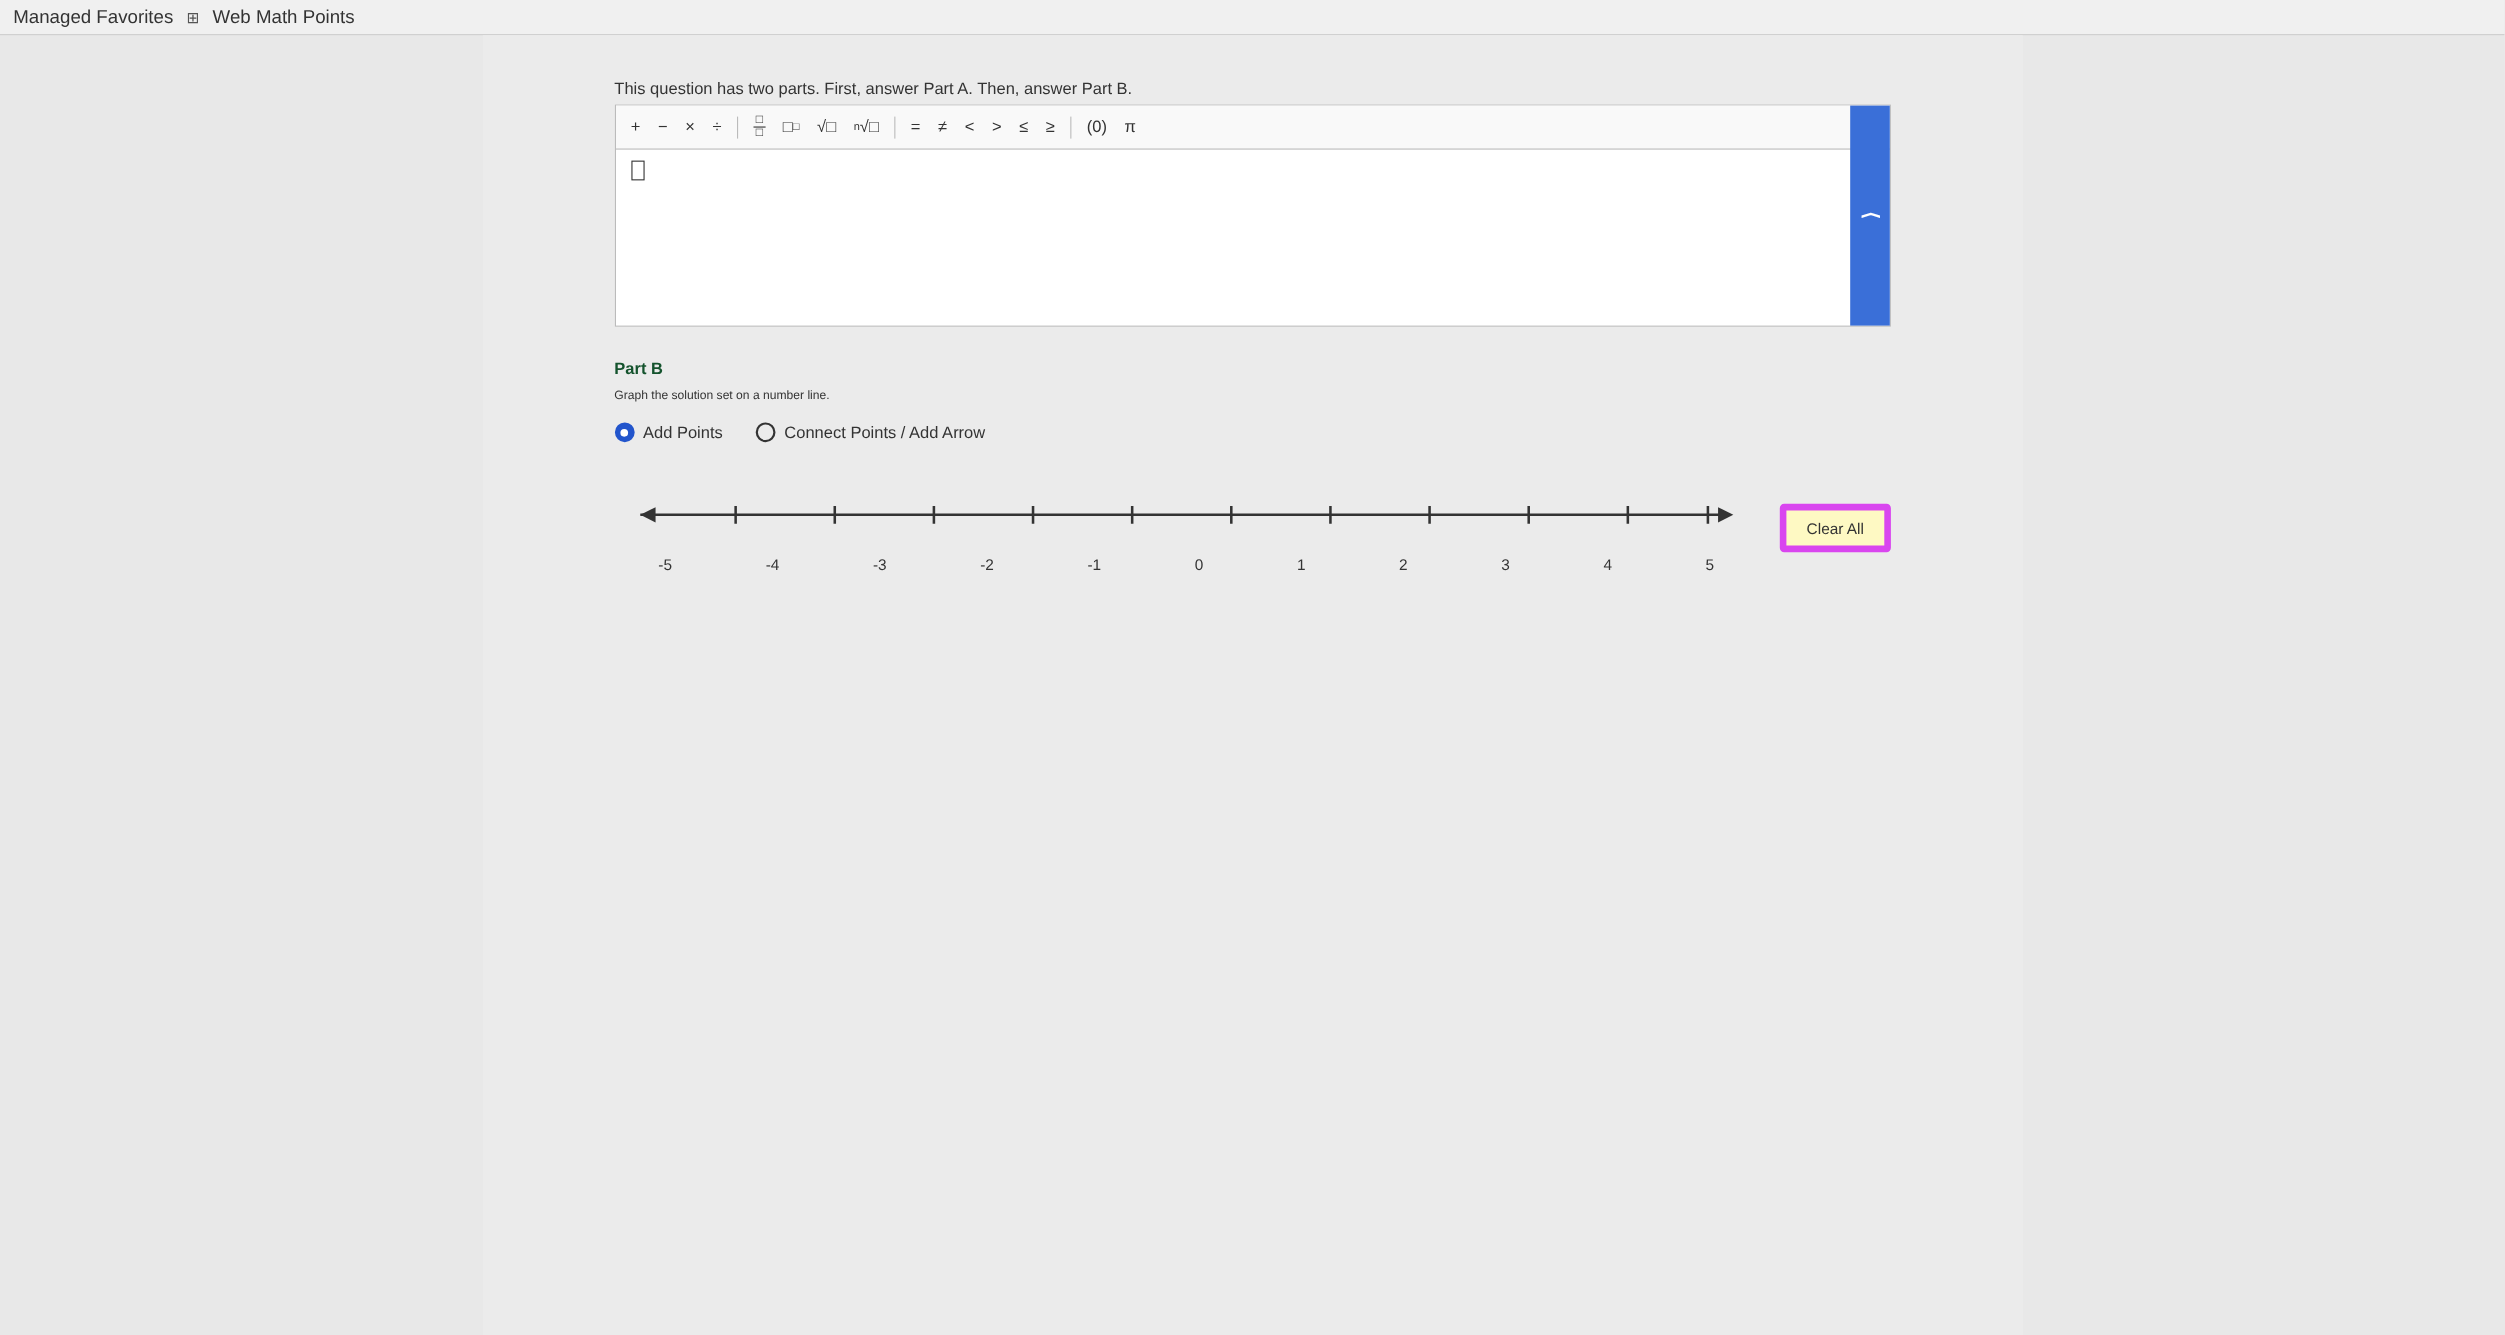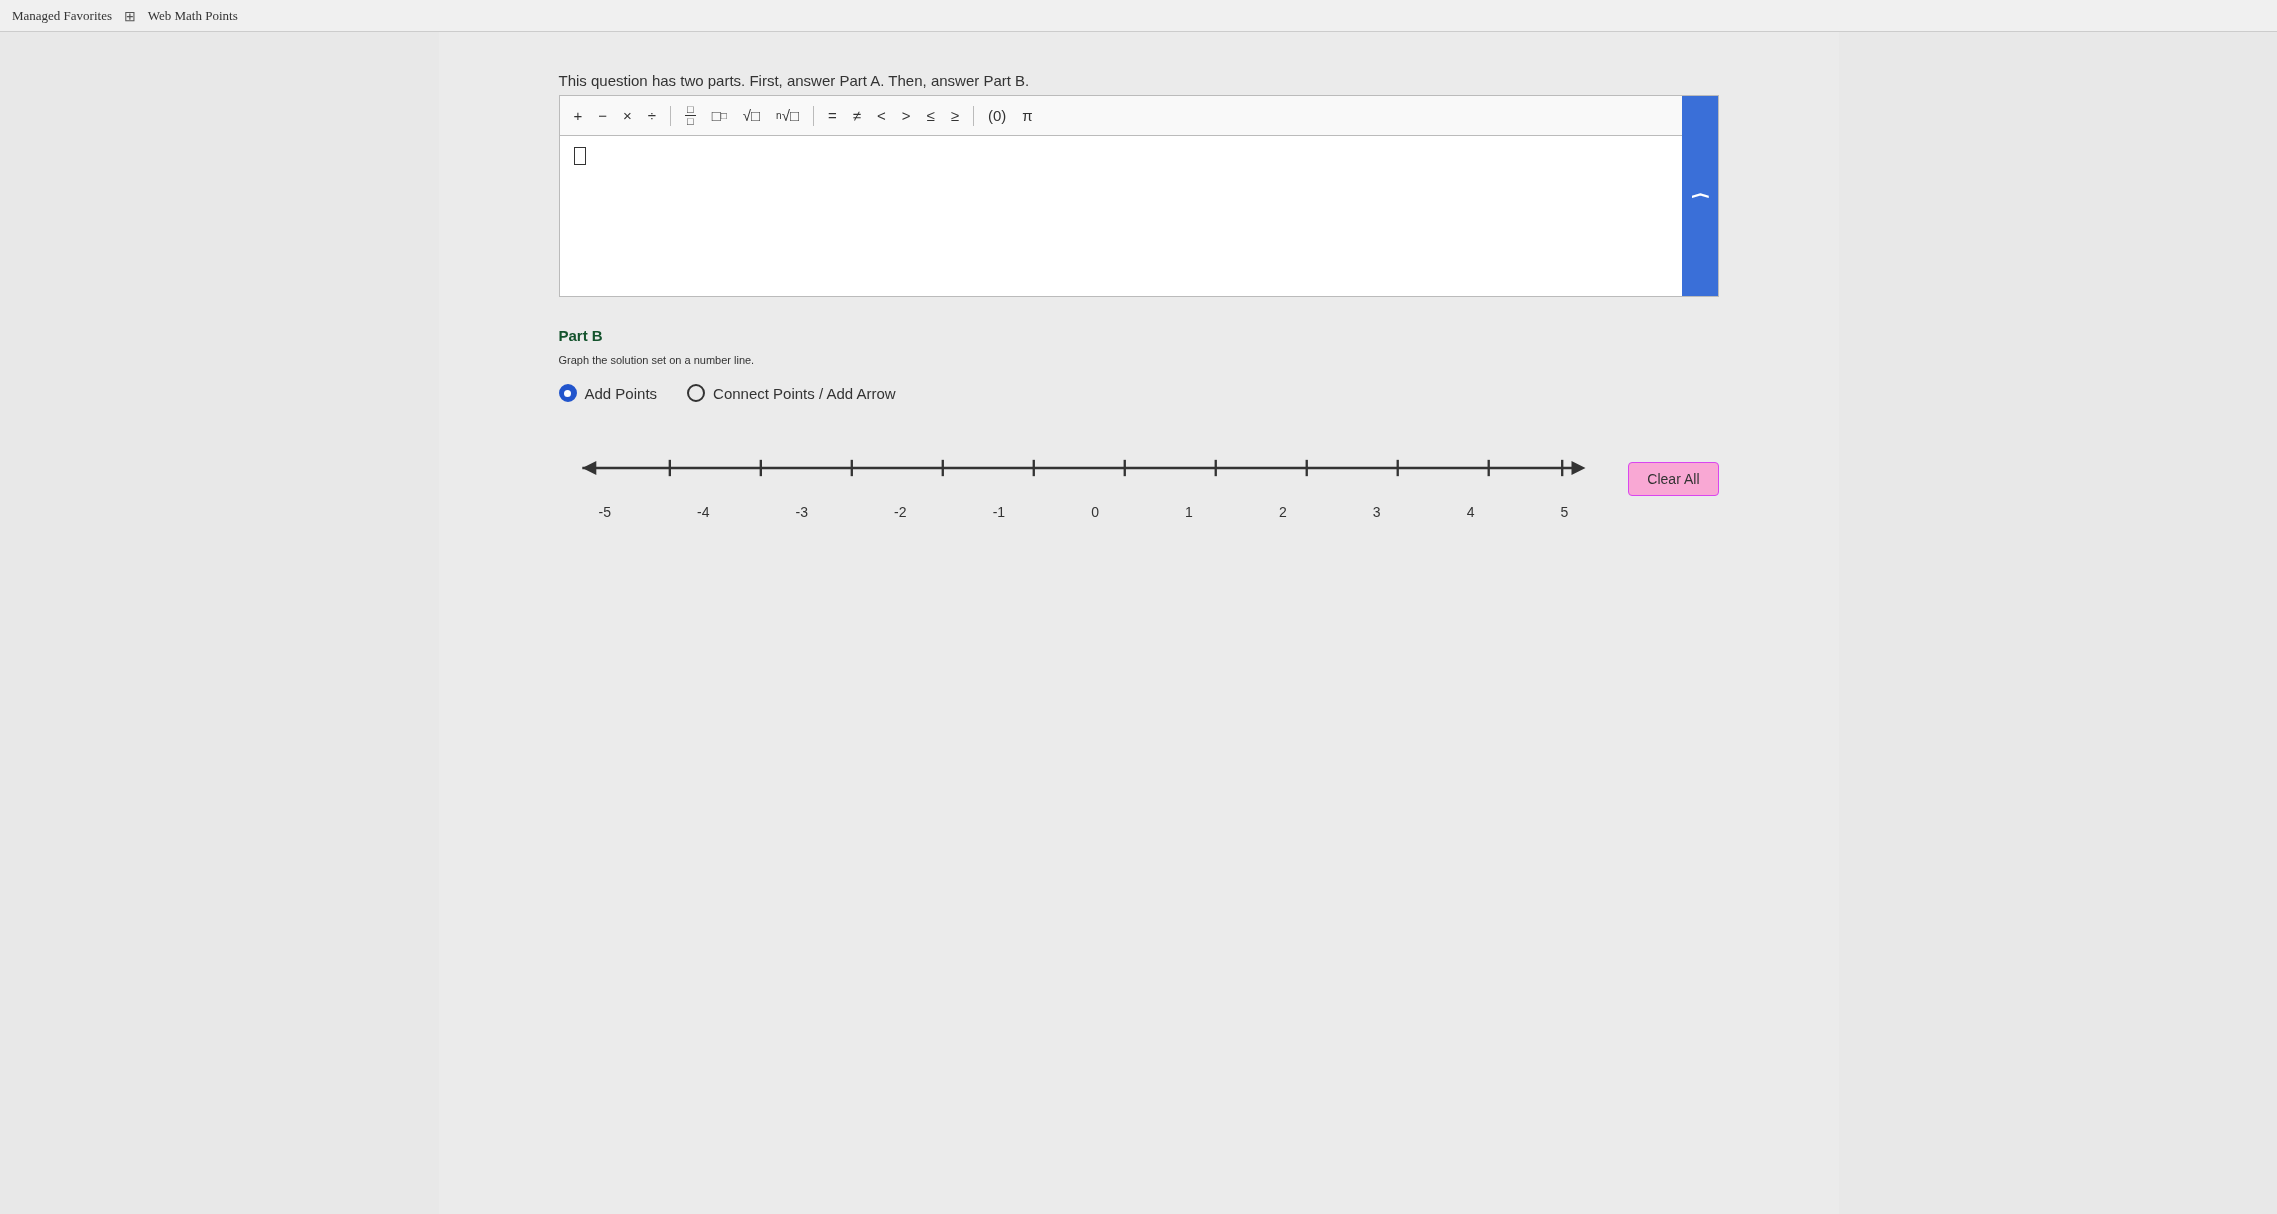--- a/index.html
+++ b/index.html
@@ -13,23 +13,22 @@
     .top-bar {
       display: flex;
       align-items: center;
       background: #f0f0f0;
       border-bottom: 1px solid #ccc;
       padding: 4px 12px;
       height: 32px;
       gap: 12px;
     }
     .top-bar-text {
-      font-size: 13px;
-      color: #333;
-      font-family: Liberation Serif, serif;
+      font-size: 17px;
+      color: #333;
     }
     .top-bar-icon {
       font-size: 14px;
       color: #555;
     }
     .main-content {
       max-width: 1400px;
       margin: 0 auto;
       padding: 40px 120px 40px 120px;
       background: #ebebeb;
@@ -175,22 +174,22 @@
     .number-line-section {
       display: flex;
       align-items: center;
       gap: 20px;
     }
     .number-line-svg {
       width: 100%;
       height: 60px;
     }
     .clear-btn {
-      background: #f9a8d4;
-      border: 1px solid #d946ef;
+      background: #fef9c3;
+      border: 6px solid #d946ef;
       padding: 8px 18px;
       font-size: 14px;
       color: #333;
       cursor: pointer;
       border-radius: 4px;
       white-space: nowrap;
     }
     .number-labels {
       display: flex;
       justify-content: space-between;

